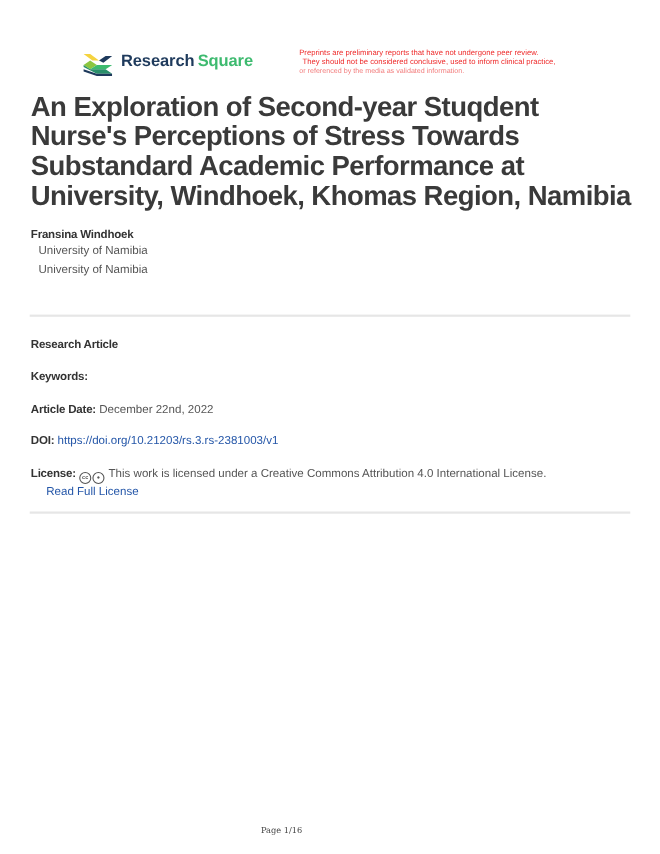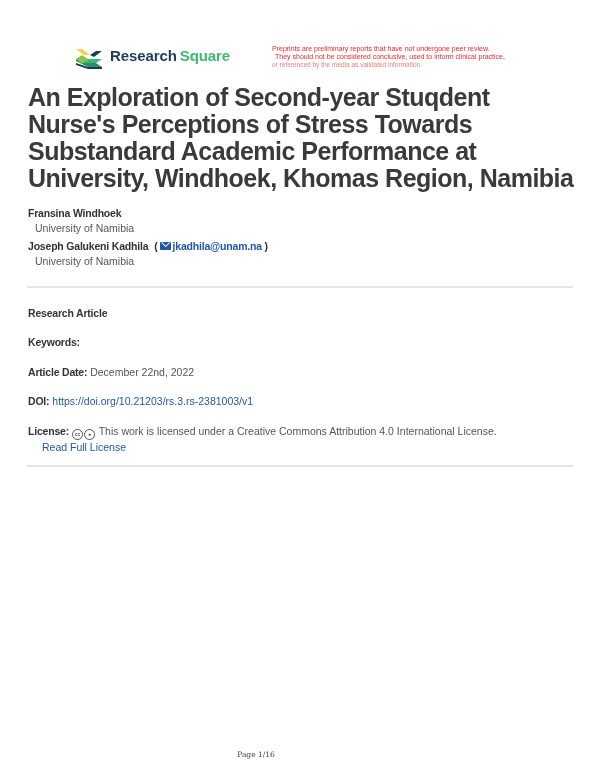--- a/index.html
+++ b/index.html
@@ -178,23 +178,20 @@
 </div>
 
 <h1 class="title">An Exploration of Second-year Stuqdent Nurse's Perceptions of Stress Towards Substandard Academic Performance at University, Windhoek, Khomas Region, Namibia</h1>
 
 <div class="authors">
   <div>
     <div class="author-name">Fransina Windhoek</div>
     <div class="author-affil">University of Namibia</div>
   </div>
   <div>
-    <div class="author-name">
-      <span>Joseph Galukeni Kadhila</span><span class="email-wrap">(<span class="mail-icon"></span><a class="email-link">jkadhila@unam.na</a> )</span>
-    </div>
     <div class="author-affil">University of Namibia</div>
   </div>
 </div>
 
 <div class="divider" style="top: 286px;"></div>
 
 <div class="meta-line" style="top: 307px;">
   <span class="meta-label">Research Article</span>
 </div>
 

